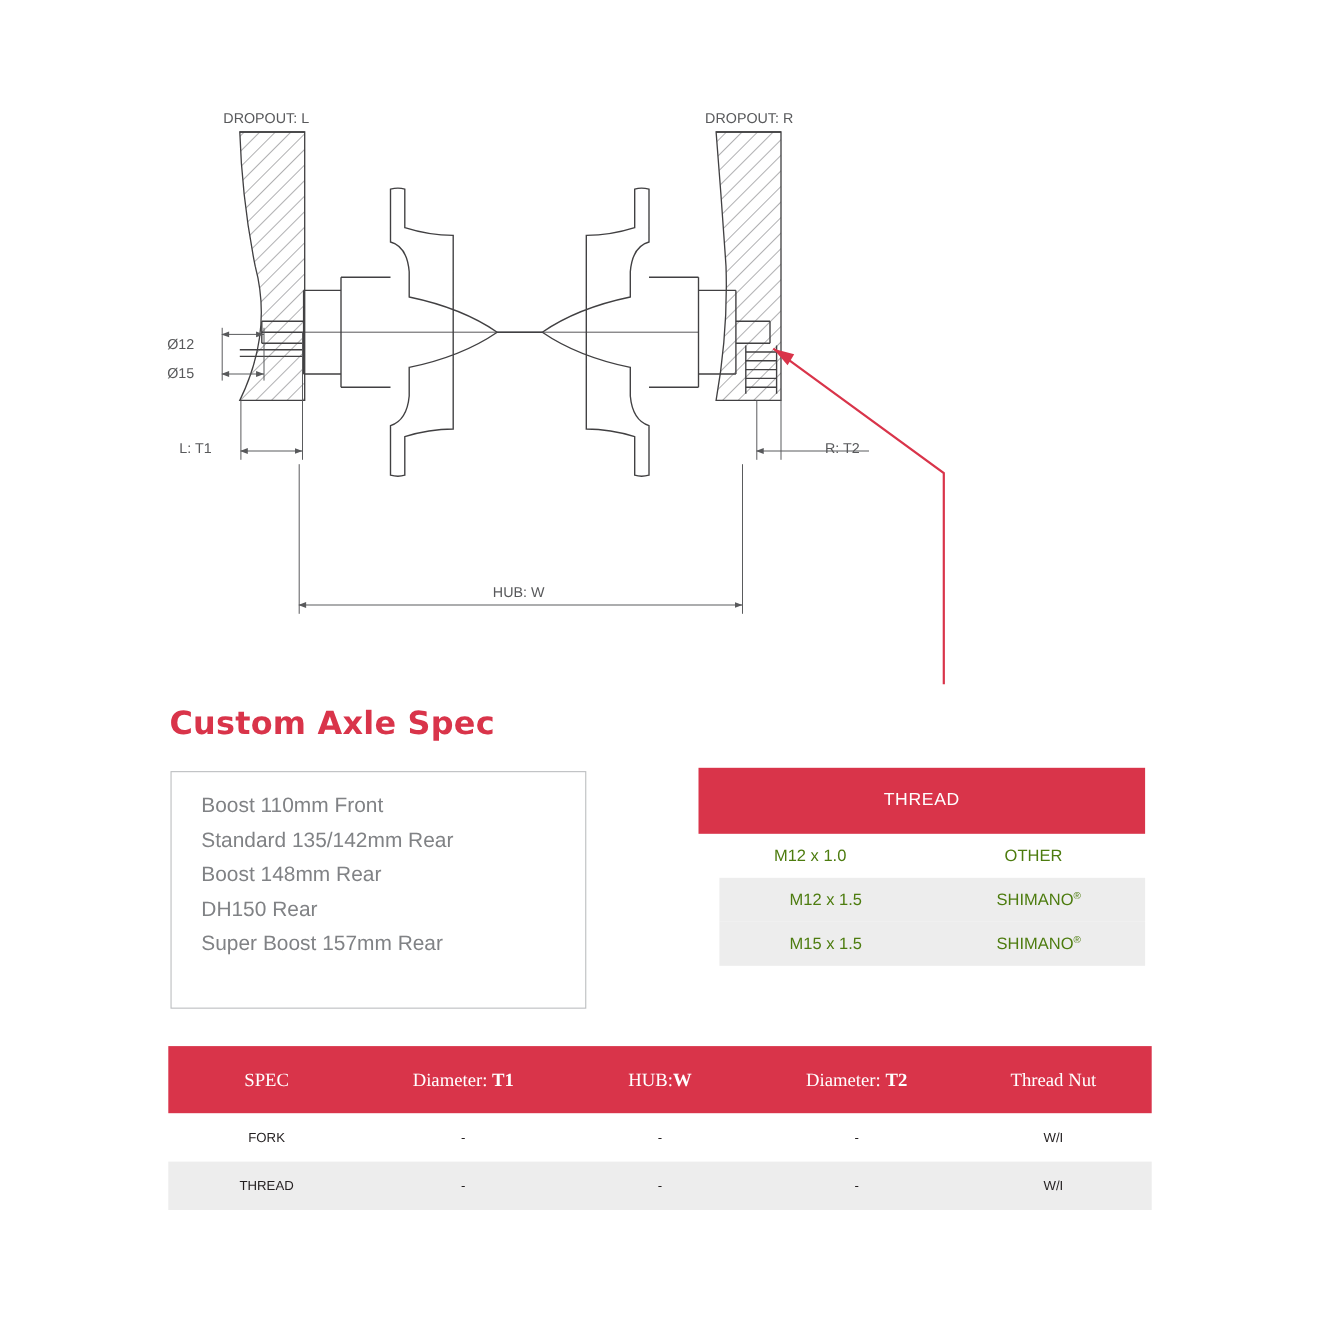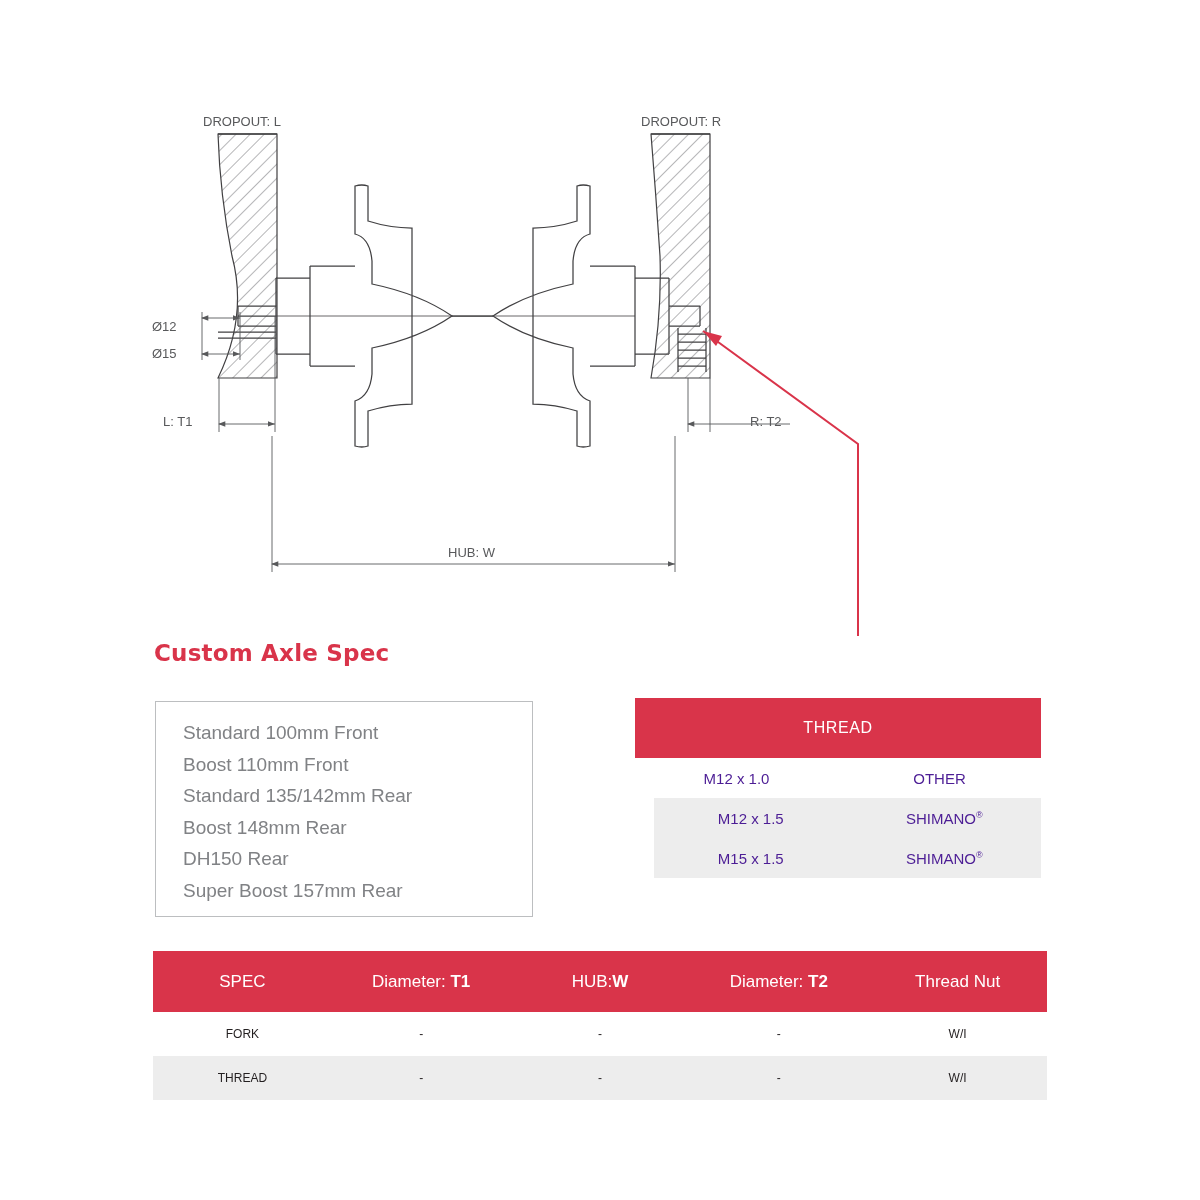--- a/index.html
+++ b/index.html
@@ -18,34 +18,34 @@
   .page {
     position: relative;
     width: 1200px;
     height: 1200px;
   }
 
   
   .drawing {
     position: absolute;
     left: 0;
-    top: 16px;
+    top: 2px;
     width: 1200px;
     height: 620px;
   }
   .drawing svg { display: block; }
 
   
   .spec-title {
     position: absolute;
     left: 154px;
     top: 640px;
     font-family: "DejaVu Sans", sans-serif;
     font-weight: bold;
-    font-size: 23px;
+    font-size: 29px;
     color: #d9344a;
     letter-spacing: 0.2px;
   }
 
   
   .standards-box {
     position: absolute;
     left: 155px;
     top: 701px;
     width: 378px;
@@ -75,40 +75,41 @@
     line-height: 60px;
     text-align: center;
     font-size: 16px;
     letter-spacing: 0.6px;
   }
   .thread-row {
     display: flex;
     height: 40px;
     align-items: center;
     font-size: 15px;
-    color: #4c1d95;
+    color: #4d7c0f;
   }
   .thread-row.alt { background: #ededed; margin-left: 19px; }
   .thread-row .c1 { width: 50%; text-align: center; }
   .thread-row .c2 { width: 50%; text-align: center; }
 
   
   .spec-table {
     position: absolute;
     left: 153px;
     top: 951px;
     width: 894px;
   }
   .spec-head {
     display: flex;
     background: #d9344a;
     color: #ffffff;
     height: 61px;
     align-items: center;
     font-size: 17px;
+    font-family: Liberation Serif, serif;
   }
   .spec-head div { text-align: center; }
   .spec-row {
     display: flex;
     height: 44px;
     align-items: center;
     font-size: 12px;
     color: #231f20;
   }
   .spec-row.alt { background: #ededed; }
@@ -236,21 +237,20 @@
       <text x="163" y="410" font-family="Liberation Sans, sans-serif" font-size="13" fill="#58595b">L: T1</text>
       <text x="750" y="410" font-family="Liberation Sans, sans-serif" font-size="13" fill="#58595b">R: T2</text>
 
       <text x="448" y="541" font-family="Liberation Sans, sans-serif" font-size="13" fill="#58595b">HUB: W</text>
     </svg>
   </div>
 
   <div class="spec-title">Custom Axle Spec</div>
 
   <div class="standards-box">
-    <div class="std-item">Standard 100mm Front</div>
     <div class="std-item">Boost 110mm Front</div>
     <div class="std-item">Standard 135/142mm Rear</div>
     <div class="std-item">Boost 148mm Rear</div>
     <div class="std-item">DH150 Rear</div>
     <div class="std-item">Super Boost 157mm Rear</div>
   </div>
 
   <div class="thread-table">
     <div class="thread-head">THREAD</div>
 

